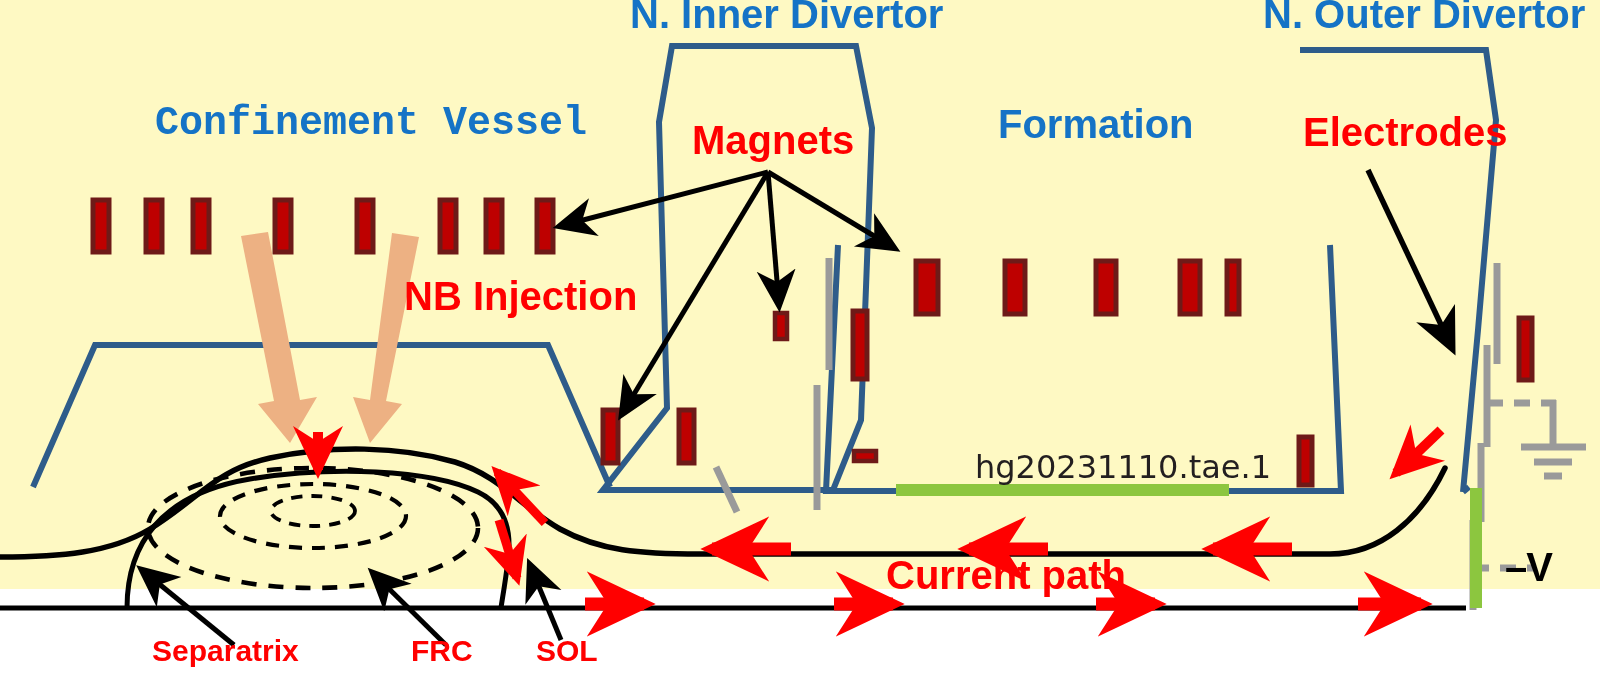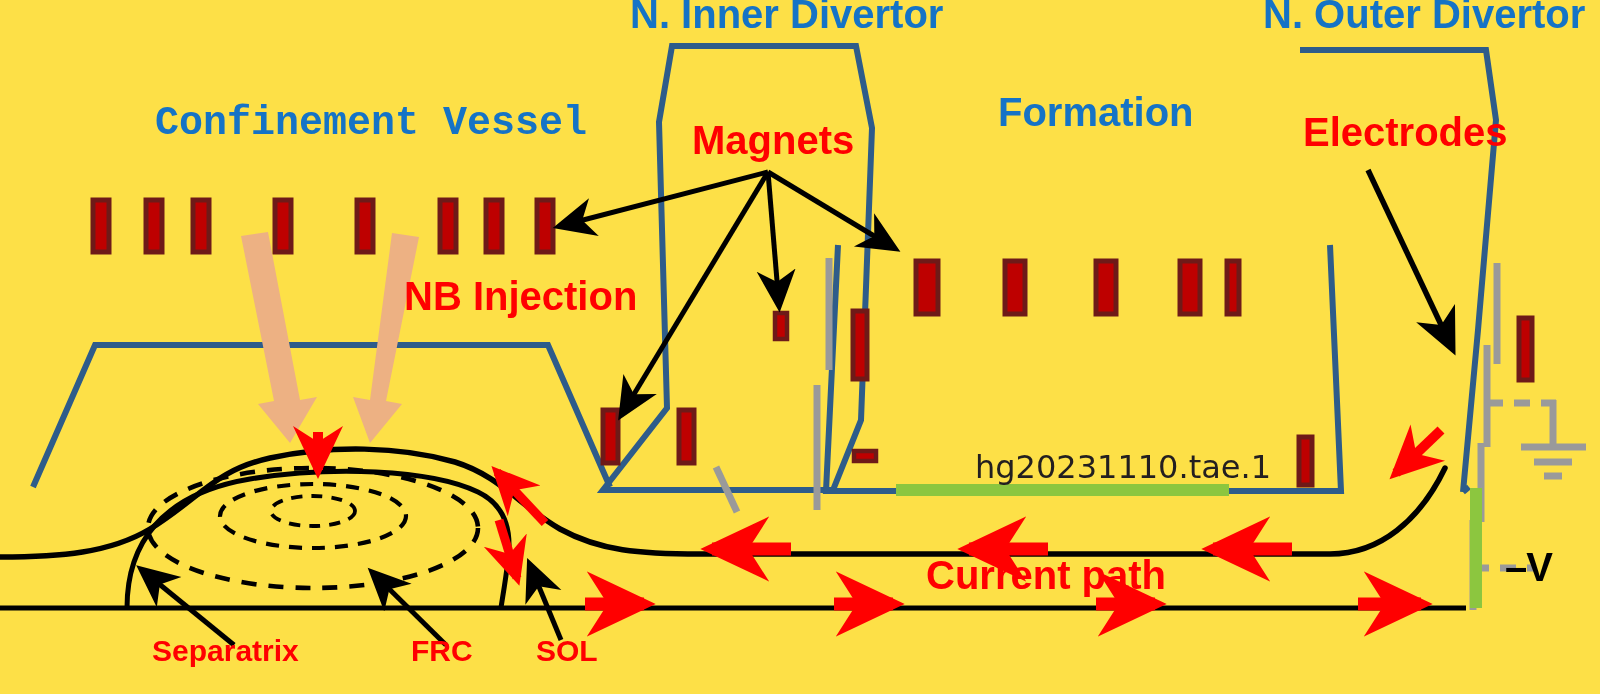--- a/index.html
+++ b/index.html
@@ -1,18 +1,18 @@
 <!DOCTYPE html>
 <html><head>
 <meta charset="utf-8">
 <style>
   html,body{margin:0;padding:0;background:#ffffff;}
   body{width:1600px;height:694px;overflow:hidden;
        font-family:"Liberation Sans",sans-serif;}
-  #stage{position:relative;width:1600px;height:694px;background:#fde047;}
+  #stage{position:relative;width:1600px;height:589px;background:#fef9c3;}
   #stage svg{position:absolute;left:0;top:0;}
   .lbl{position:absolute;white-space:nowrap;font-weight:bold;line-height:1;}
   .blue{color:#1573C6;}
   .red{color:#FF0000;}
   .l-big{font-size:40px;}
   .l-mid{font-size:30px;}
   .shot{position:absolute;font-family:"DejaVu Sans",sans-serif;
         font-size:32px;color:#231f20;white-space:nowrap;font-weight:normal;}
   .negv{position:absolute;font-size:40px;font-weight:bold;color:#000;letter-spacing:-1px;}
 </style>
@@ -189,29 +189,29 @@
   </g>
 
 </svg>
 
 <div class="lbl blue l-big" style="left:630px;top:-6px;">N. Inner Divertor</div>
 
 <div class="lbl blue l-big" style="left:1263px;top:-6px;">N. Outer Divertor</div>
 
 <div class="lbl blue l-big" style="left:155px;top:104px;font-family:Liberation Mono, monospace;">Confinement Vessel</div>
 
-<div class="lbl blue l-big" style="left:998px;top:92px;">Formation</div>
+<div class="lbl blue l-big" style="left:998px;top:104px;">Formation</div>
 
 <div class="lbl red l-big" style="left:692px;top:120px;">Magnets</div>
 
 <div class="lbl red l-big" style="left:1303px;top:112px;">Electrodes</div>
 
 <div class="lbl red l-big" style="left:404px;top:276px;">NB Injection</div>
 
-<div class="lbl red l-big" style="left:886px;top:555px;margin-left:40px;">Current path</div>
+<div class="lbl red l-big" style="left:886px;top:555px;">Current path</div>
 
 <div class="lbl red l-mid" style="left:152px;top:636px;">Separatrix</div>
 
 <div class="lbl red l-mid" style="left:411px;top:636px;">FRC</div>
 
 <div class="lbl red l-mid" style="left:536px;top:636px;">SOL</div>
 
 <div class="shot" style="left:975px;top:448px;">hg20231110.tae.1</div>
 
 <div class="negv" style="left:1505px;top:545px;">–V</div>

